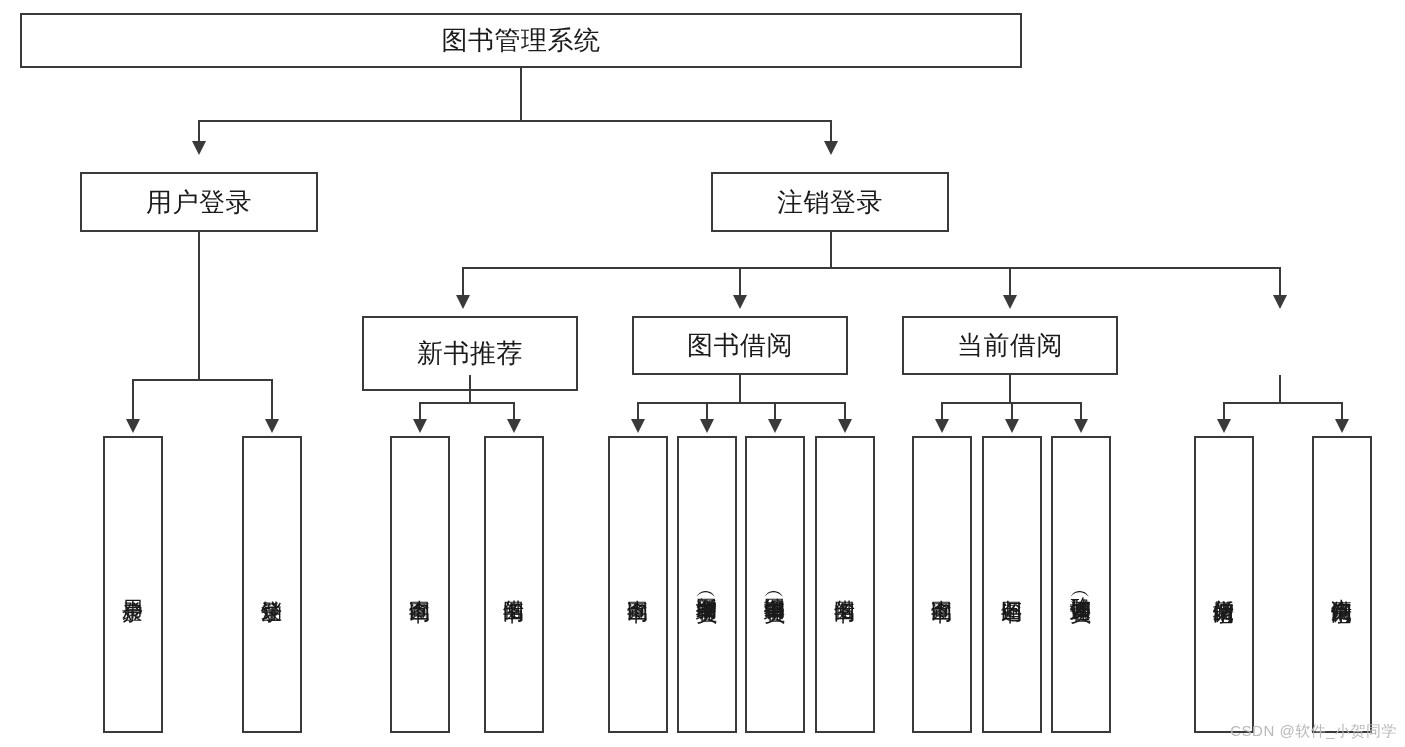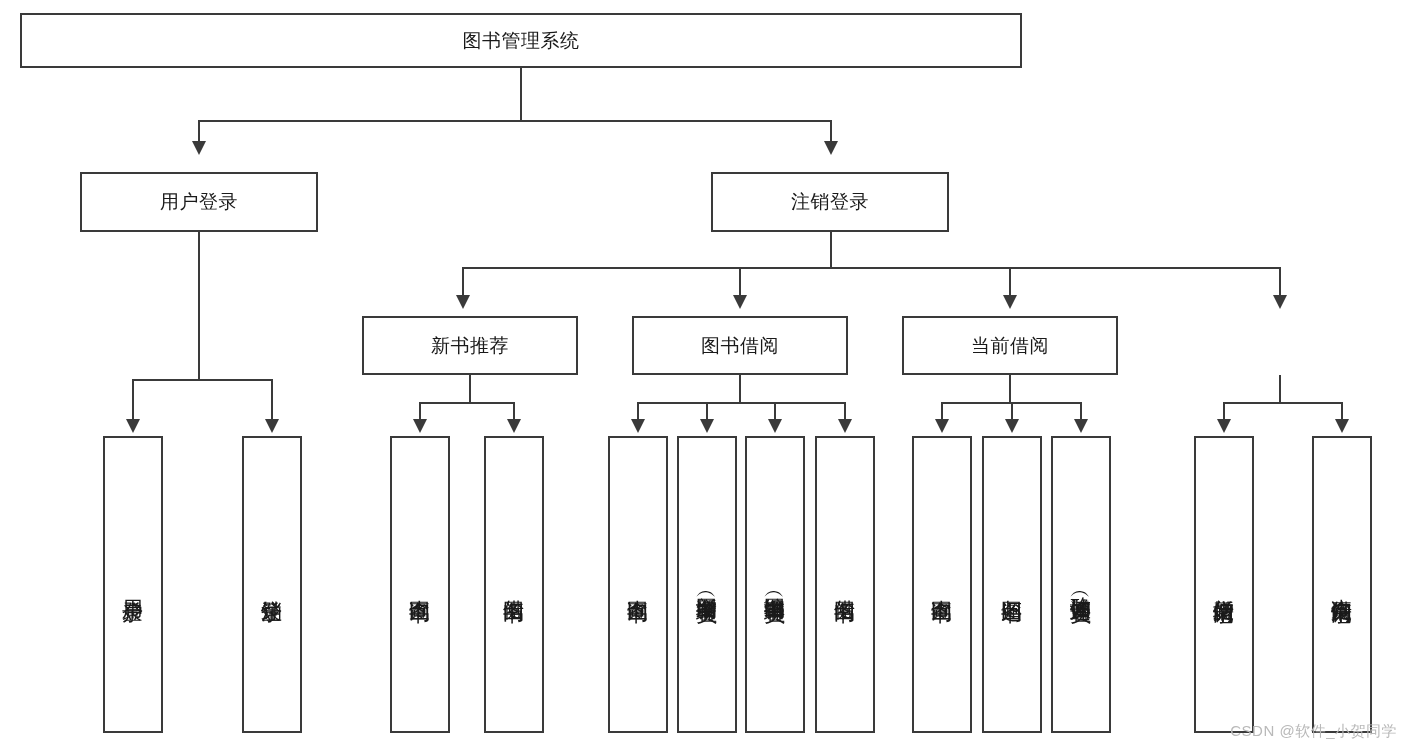--- a/index.html
+++ b/index.html
@@ -19,21 +19,21 @@
     position: absolute;
     box-sizing: border-box;
     border: 2px solid #3a3a3a;
     background: #ffffff;
     display: flex;
     align-items: center;
     justify-content: center;
     color: #1a1a1a;
   }
   .node.h {
-    font-size: 19px;
+    font-size: 26px;
     letter-spacing: 0.5px;
   }
   .node.v {
     font-size: 21px;
     writing-mode: vertical-rl;
     text-orientation: upright;
     letter-spacing: 1px;
     line-height: 1;
     padding: 4px 0;
   }
@@ -104,21 +104,21 @@
   <div class="edge h" style="left:462px; top:267px; width:818px;"></div>
   <div class="edge v" style="left:462px; top:267px; height:30px;"></div>
   <div class="arrow" style="left:456px; top:295px;"></div>
   <div class="edge v" style="left:739px; top:267px; height:30px;"></div>
   <div class="arrow" style="left:733px; top:295px;"></div>
   <div class="edge v" style="left:1009px; top:267px; height:30px;"></div>
   <div class="arrow" style="left:1003px; top:295px;"></div>
   <div class="edge v" style="left:1279px; top:267px; height:30px;"></div>
   <div class="arrow" style="left:1273px; top:295px;"></div>
 
-  <div class="node h" style="left:362px; top:316px; width:216px; height:59px;">
+  <div class="node h" style="left:362px; top:316px; width:216px; height:75px;">
     <span class="lbl">新书推荐</span>
   </div>
   <div class="node h" style="left:632px; top:316px; width:216px; height:59px;">
     <span class="lbl">图书借阅</span>
   </div>
   <div class="node h" style="left:902px; top:316px; width:216px; height:59px;">
     <span class="lbl">当前借阅</span>
   </div>
 
   <div class="edge v" style="left:469px; top:375px; height:28px;"></div>

